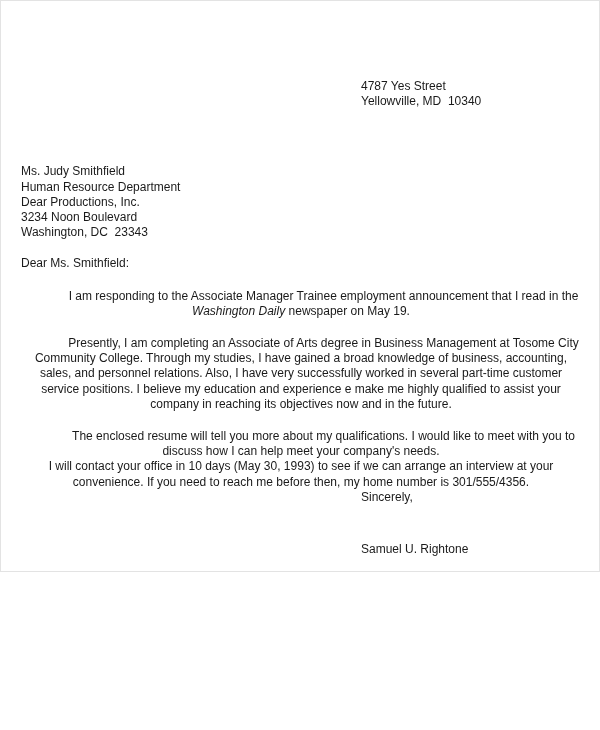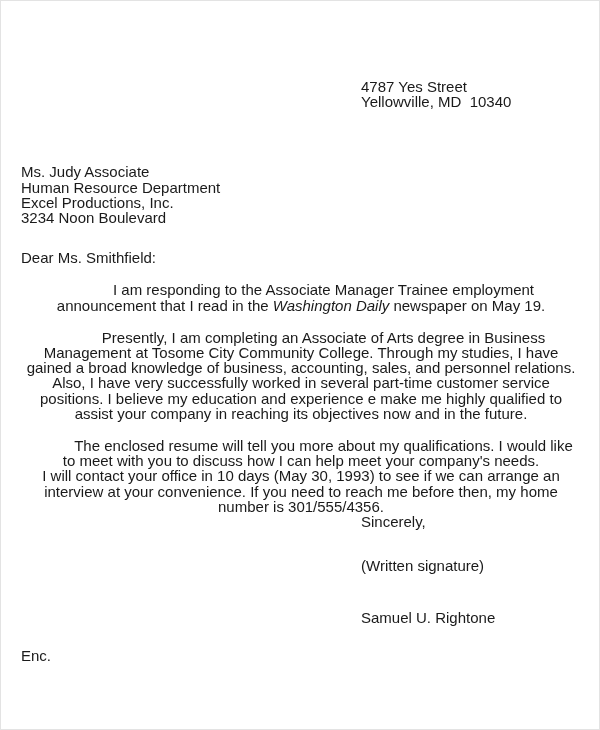--- a/index.html
+++ b/index.html
@@ -3,28 +3,28 @@
 <meta charset="utf-8">
 <style>
   html, body {
     margin: 0;
     padding: 0;
     background: #ffffff;
   }
   .page {
     position: relative;
     width: 600px;
-    height: 730px;
+    height: 572px;
     background: #ffffff;
     border: 1px solid #e3e3e3;
     box-sizing: border-box;
     overflow: hidden;
     font-family: "Liberation Sans", sans-serif;
     color: #1a1a1a;
-    font-size: 15px;
+    font-size: 12px;
     line-height: 15.2px;
   }
   .letter {
     position: absolute;
     left: 20px;
     top: 0;
     width: 560px;
   }
 
   
@@ -39,21 +39,21 @@
   
   .recipient {
     margin-top: 55px;
   }
   .recipient .line {
     white-space: pre;
   }
 
   
   .salutation {
-    margin-top: 25px;
+    margin-top: 16px;
   }
 
   
   .para {
     margin-top: 17px;
     text-align: center;
   }
   .para.indent {
     text-indent: 45px;
   }
@@ -84,37 +84,37 @@
 
 <div class="page">
   <div class="letter">
 
     <div class="return-address">
       <div class="line">4787 Yes Street</div>
       <div class="line">Yellowville, MD  10340</div>
     </div>
 
     <div class="recipient">
-      <div class="line">Ms. Judy Associate</div>
+      <div class="line">Ms. Judy Smithfield</div>
       <div class="line">Human Resource Department</div>
-      <div class="line">Excel Productions, Inc.</div>
+      <div class="line">Dear Productions, Inc.</div>
       <div class="line">3234 Noon Boulevard</div>
+      <div class="line">Washington, DC  23343</div>
     </div>
 
     <div class="salutation">Dear Ms. Smithfield:</div>
 
     <div class="para indent"><span>I am responding to the Associate Manager Trainee employment announcement that I read in the </span><em>Washington Daily</em><span> newspaper on May 19.</span></div>
 
     <div class="para indent">Presently, I am completing an Associate of Arts degree in Business Management at Tosome City Community College.  Through my studies, I have gained a broad knowledge of business, accounting, sales, and personnel relations. Also, I have very successfully worked in several part-time customer service positions.  I believe my education and experience e make me highly qualified to assist your company in reaching its objectives now and in the future.</div>
 
     <div class="para indent"><span>The enclosed resume will tell you more about my qualifications.  I would like to meet with you to discuss how I can help meet your company's needs.</span><br><span>I will contact your office in 10 days (May 30, 1993) to see if we can arrange an interview at your convenience.  If you need to reach me before then, my home number is 301/555/4356.</span></div>
 
 
     <div class="closing">
       <div class="sincerely">Sincerely,</div>
-      <div class="signature-line">(Written signature)</div>
       <div class="sender-name">Samuel U. Rightone</div>
     </div>
 
     <div class="enclosure">Enc.</div>
 
   </div>
 </div>
 
 </body></html>

